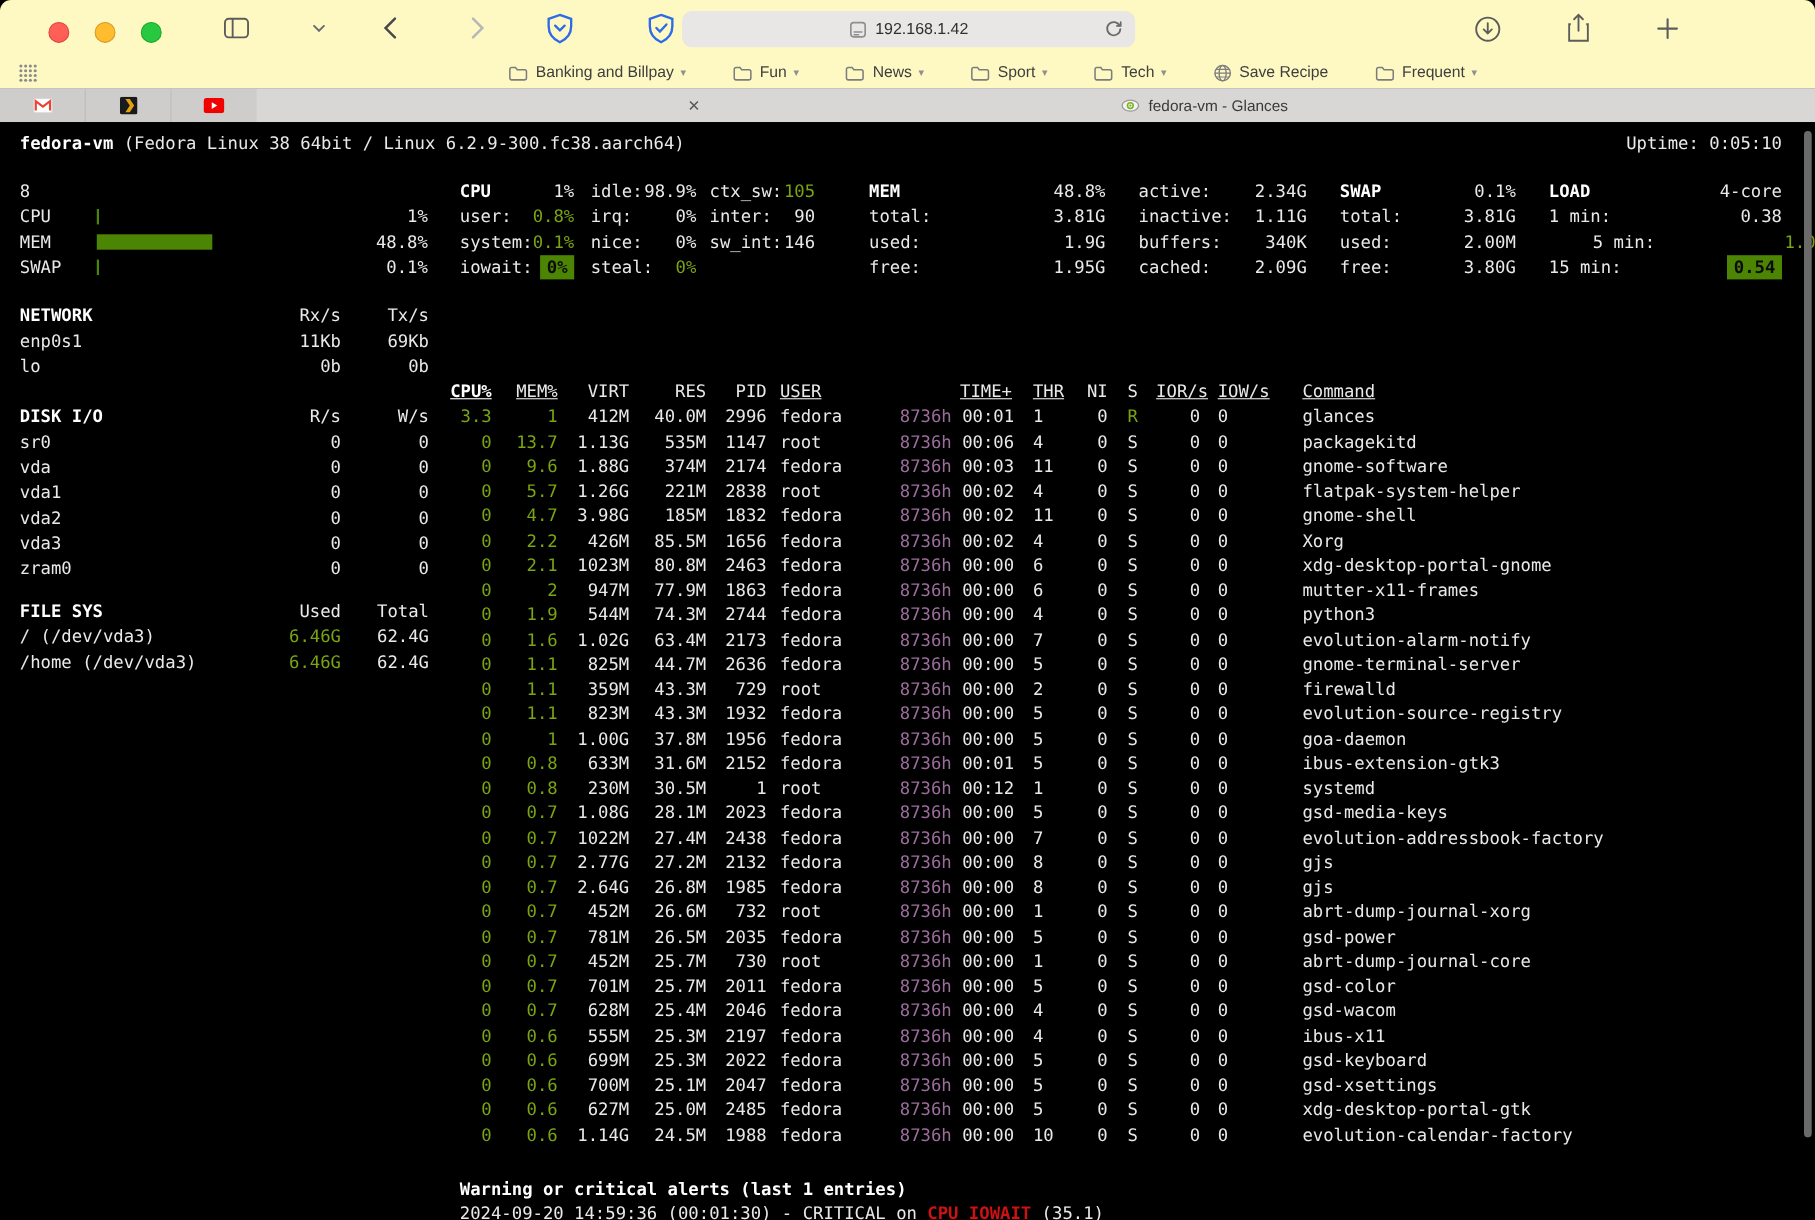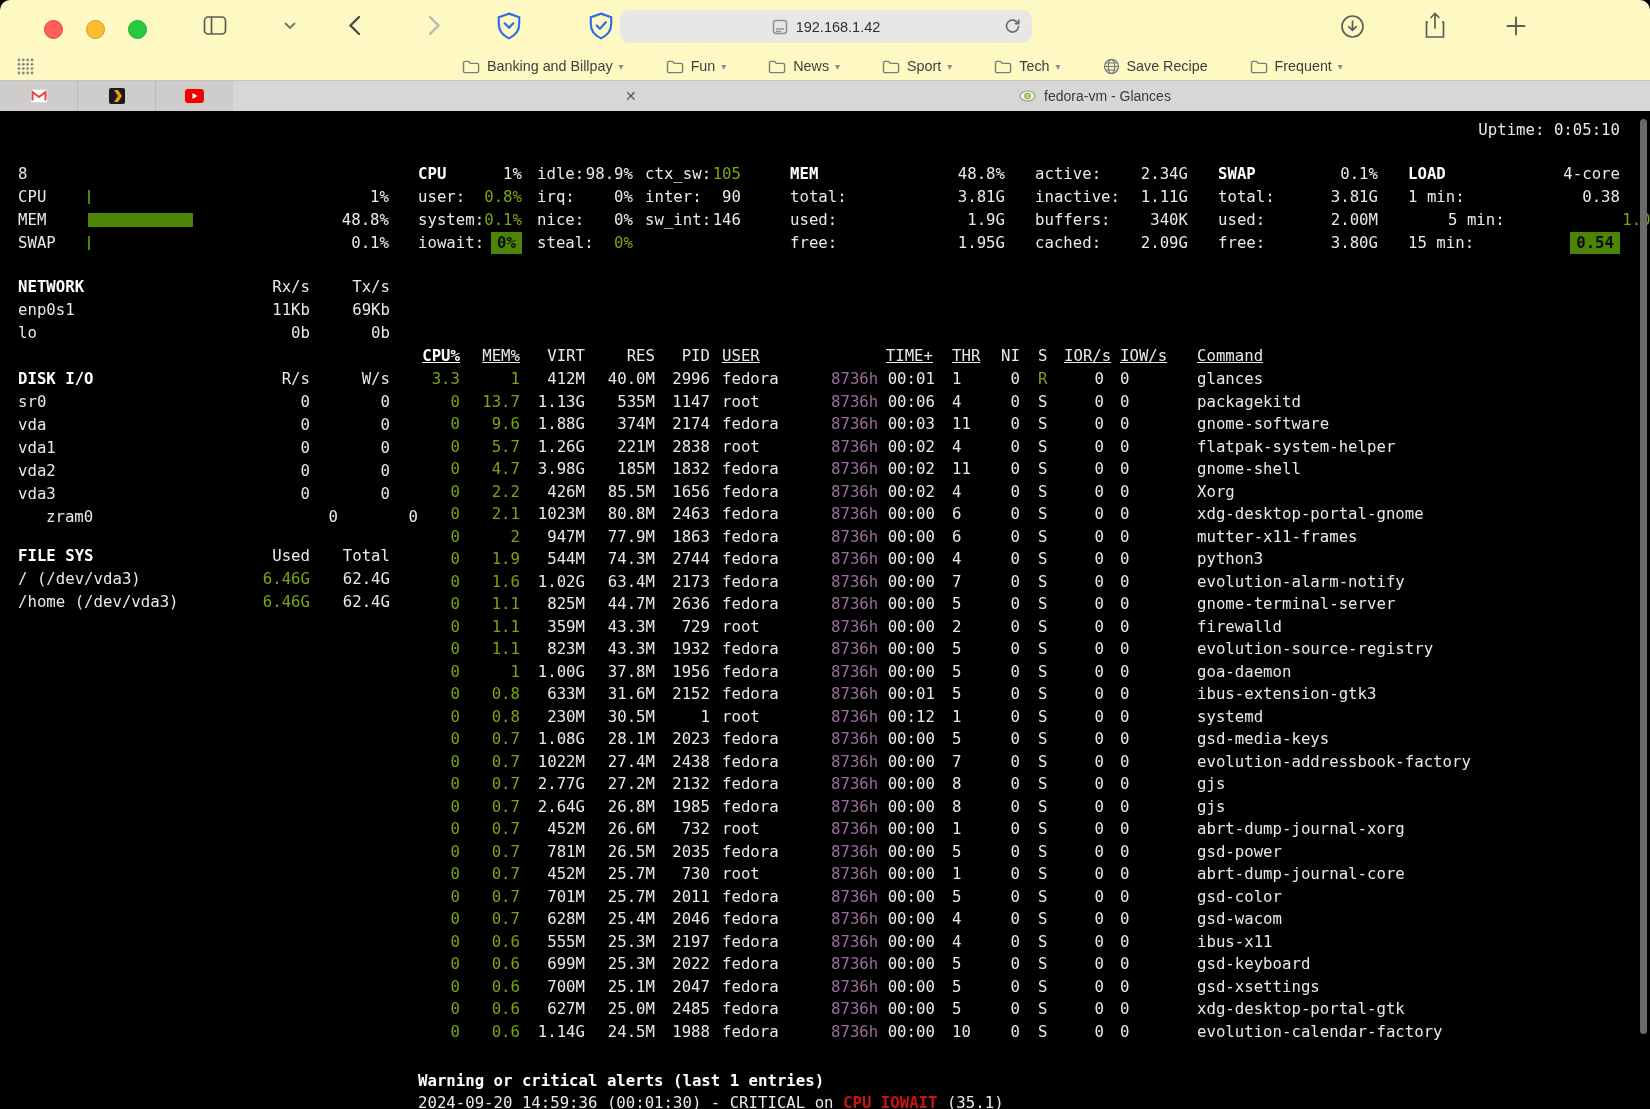--- a/index.html
+++ b/index.html
@@ -42,21 +42,21 @@
   .srow{position:absolute;height:22px;line-height:22px;display:flex;justify-content:space-between;white-space:pre;}
   .qlrow{position:absolute;left:18px;width:371px;height:22px;line-height:22px;}
   .qll{position:absolute;left:0;}
   .qlbar{position:absolute;left:70px;top:4px;width:215px;height:14px;}
   .qlfill{height:100%;background:var(--gbar);}
   .qlp{position:absolute;right:0;}
   .strow{position:absolute;height:22px;line-height:22px;}
   .stc1{position:absolute;left:0;}
   .stc2{position:absolute;text-align:right;}
   .stc3{position:absolute;text-align:right;}
-  .prow{position:absolute;left:405px;height:22px;line-height:22px;display:flex;white-space:pre;}
+  .prow{position:absolute;left:392px;height:22px;line-height:22px;display:flex;white-space:pre;}
   .pc{display:inline-block;overflow:visible;}
   .sb{position:absolute;right:3px;top:8px;width:7px;height:915px;background:#6a6a6a;border-radius:4px;}
   svg{display:block;}
 </style>
 </head>
 <body>
 
 <div class="chrome">
   <div class="titlebar">
     <span class="tl r"></span>
@@ -253,20 +253,21 @@
             <circle cx="8.5" cy="6" r="2.6" fill="none" stroke="#79b51d" stroke-width="1.4"></circle>
             <circle cx="8.5" cy="6" r="1" fill="#79b51d"></circle>
           </svg>
         <span>fedora-vm - Glances</span>
       </div>
     </div>
   </div>
 </div>
 
 <div class="term">
+  <div class="t" style="left:18px;top:8px"><span class="b">fedora-vm</span><span> (Fedora Linux 38 64bit / Linux 6.2.9-300.fc38.aarch64)</span></div>
   <div class="t" style="right:30px;top:8px"><span>Uptime:</span><span> </span><span>0:05:10</span></div>
 
   <div class="t" style="left:18px;top:52px">8</div>
   <div id="quicklook">
       <div class="qlrow" style="top: 75px;">
         <span class="qll">CPU</span>
         <div class="qlbar">
           <div class="qlfill" style="width: 2.15px;"></div>
         </div>
         <span class="qlp">1%</span>
@@ -354,21 +355,21 @@
       <div class="strow" style="left: 18px; top: 349px; width: 372px;">
         <span class="stc1">vda2</span>
         <span style="position: absolute; right: 80px;">0</span>
         <span style="position: absolute; right: 0px;">0</span>
       </div>
       <div class="strow" style="left: 18px; top: 372px; width: 372px;">
         <span class="stc1">vda3</span>
         <span style="position: absolute; right: 80px;">0</span>
         <span style="position: absolute; right: 0px;">0</span>
       </div>
-      <div class="strow" style="left: 18px; top: 395px; width: 372px; margin-left: 28px;">
+      <div class="strow" style="left: 18px; top: 395px; width: 372px;">
         <span class="stc1">zram0</span>
         <span style="position: absolute; right: 80px;">0</span>
         <span style="position: absolute; right: 0px;">0</span>
       </div>
       <div class="strow" style="left: 18px; top: 434px; width: 372px;">
         <span class="stc1 b">FILE SYS</span>
         <span class="stc2" style="right: 80px; left: auto; position: absolute;">Used</span>
         <span class="stc3" style="right: 0px; position: absolute;">Total</span>
       </div>
       <div class="strow" style="left: 18px; top: 457px; width: 372px;">

